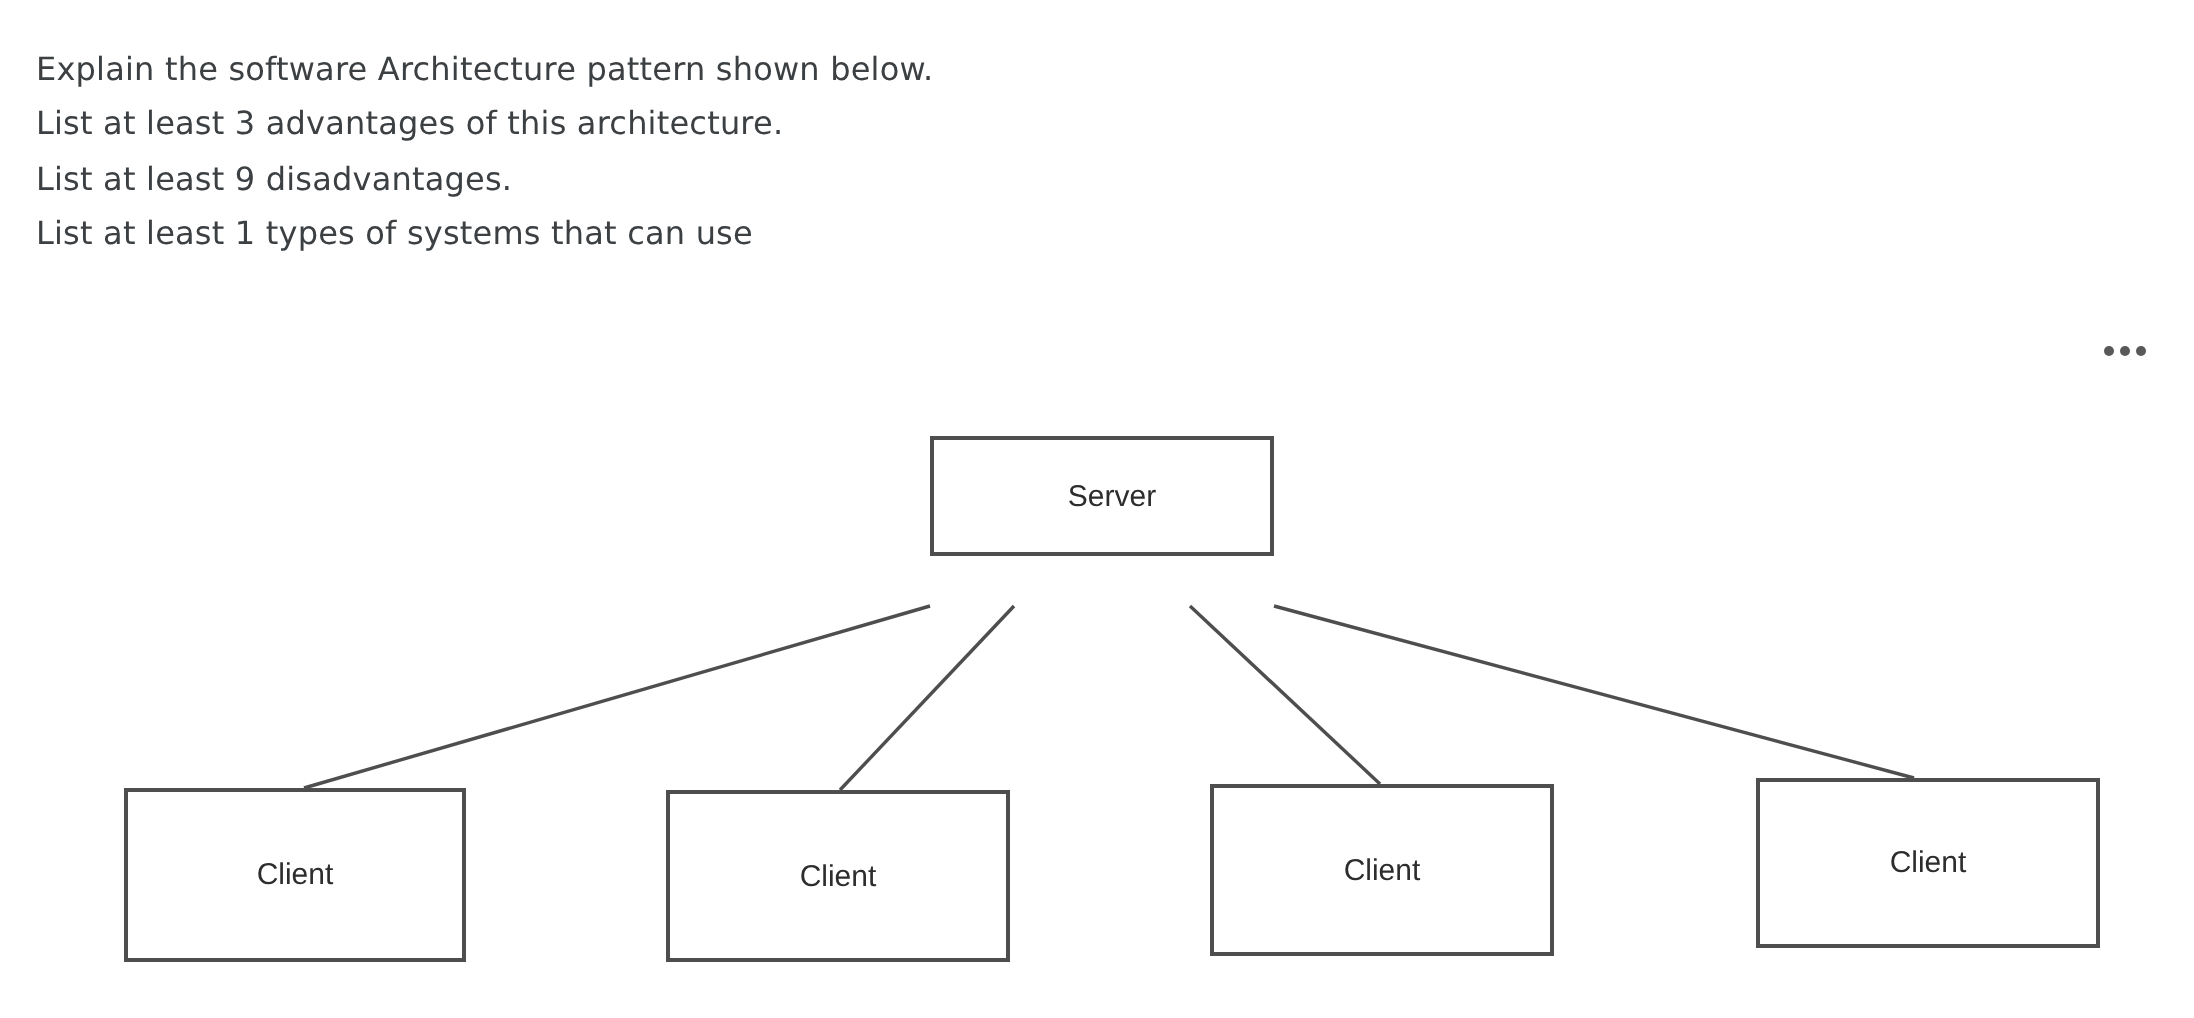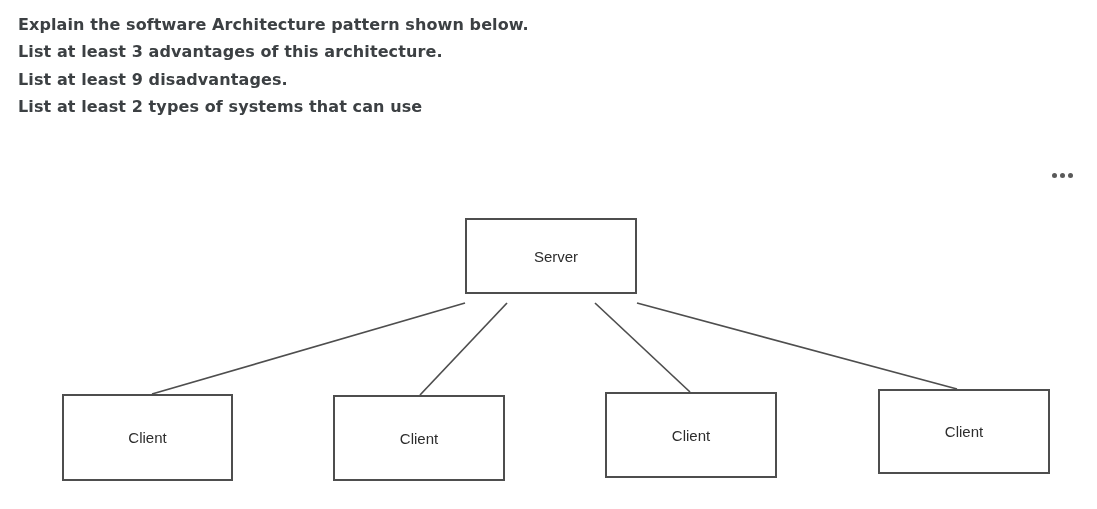--- a/index.html
+++ b/index.html
@@ -12,25 +12,25 @@
     height: 509px;
     position: relative;
     overflow: hidden;
     font-family: "Liberation Sans", sans-serif;
   }
 
   
   .question {
     position: absolute;
     left: 18px;
-    top: 11px;
+    top: 21px;
     width: 720px;
     color: #3c4043;
     font-size: 16px;
-    font-weight: bold;
+    font-weight: normal;
     line-height: 27.4px;
     letter-spacing: 0.1px;
     font-family: "DejaVu Sans", "Liberation Sans", sans-serif;
   }
 
   
   .more-options {
     position: absolute;
     left: 1046px;
     top: 166px;
@@ -70,34 +70,34 @@
     box-sizing: border-box;
     border: 2px solid #4e4e4e;
     background: #ffffff;
     display: flex;
     align-items: center;
     justify-content: center;
     color: #2d2d2d;
     font-size: 15px;
     font-family: "Liberation Sans", sans-serif;
   }
-  .node-server { left: 465px; top: 218px; width: 172px; height: 76px; padding-left: 10px; }
+  .node-server { left: 465px; top: 218px; width: 172px; height: 60px; padding-left: 10px; }
   .node-client-1 { left: 62px;  top: 394px; width: 171px; height: 87px; }
   .node-client-2 { left: 333px; top: 395px; width: 172px; height: 86px; }
   .node-client-3 { left: 605px; top: 392px; width: 172px; height: 86px; }
   .node-client-4 { left: 878px; top: 389px; width: 172px; height: 85px; }
 </style>
 </head>
 <body>
 
 <div class="question">
   <div>Explain the software Architecture pattern shown below.</div>
   <div>List at least 3 advantages of this architecture.</div>
   <div>List at least 9 disadvantages.</div>
-  <div>List at least 2 types of systems that can use</div>
+  <div>List at least 1 types of systems that can use</div>
 </div>
 
 <button class="more-options" aria-label="More options">
   <span class="dot"></span>
   <span class="dot"></span>
   <span class="dot"></span>
 </button>
 
 <div class="diagram-layer">
 

